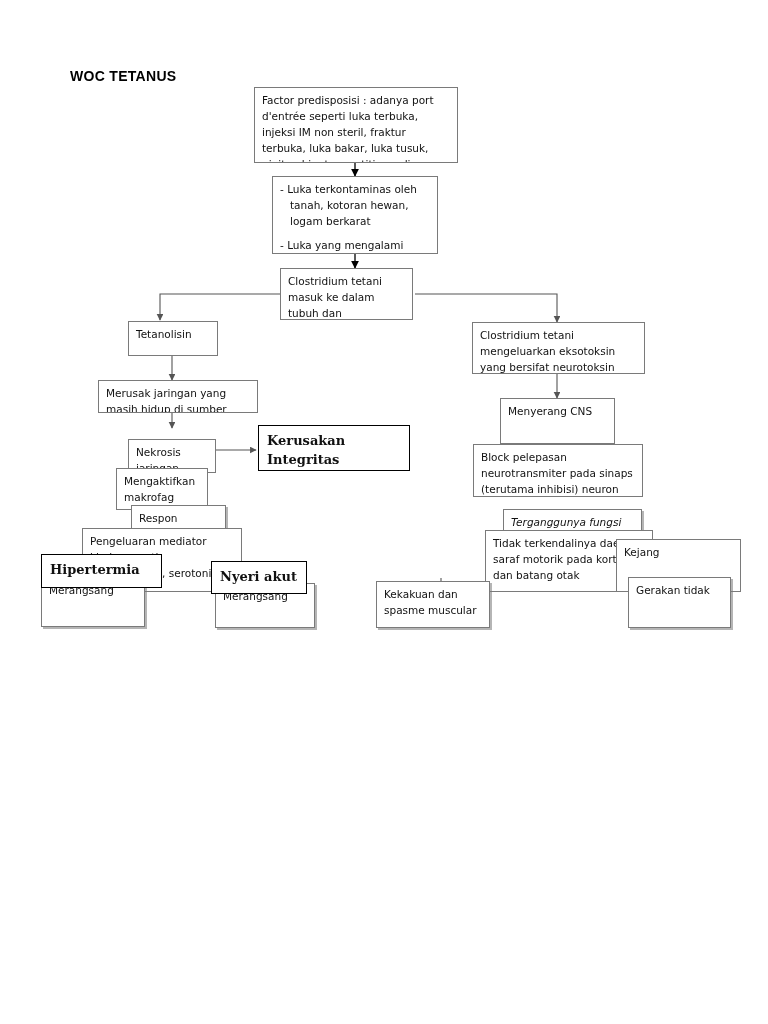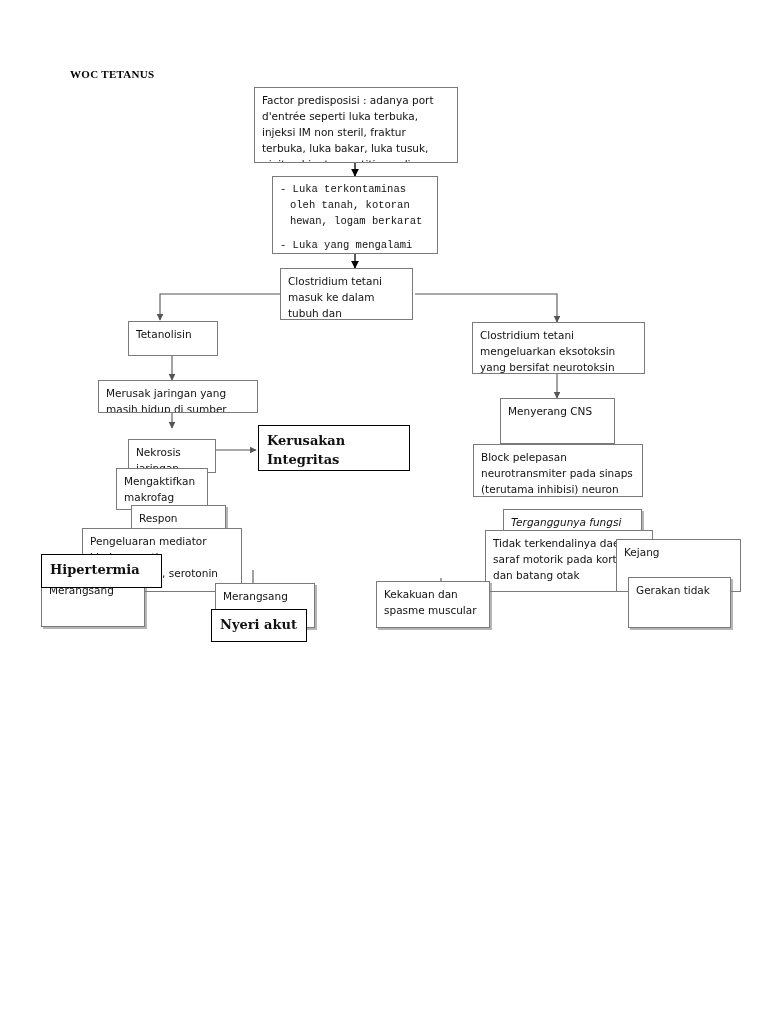--- a/index.html
+++ b/index.html
@@ -15,23 +15,23 @@
     overflow: hidden;
   }
   #canvas {
     position: absolute;
     left: 0; top: 0;
     width: 768px;
     height: 1024px;
   }
   .title {
     position: absolute;
-    font-family: Liberation Serif, serif;
+    font-family: Liberation Sans, sans-serif;
     font-weight: bold;
-    font-size: 11px;
+    font-size: 14px;
     letter-spacing: 0.3px;
     color: #000;
     white-space: nowrap;
   }
   .node {
     position: absolute;
     box-sizing: border-box;
     background: #ffffff;
     border: 1px solid #7a7a7a;
     font-family: "DejaVu Sans", sans-serif;
@@ -108,21 +108,21 @@
       <path d="M441,578 L441,591" marker-end="url(#ah)"></path>
       <path d="M667,576 L667,592" marker-end="url(#ah)"></path>
       <path d="M675,576 L675,592" marker-end="url(#ah)"></path>
     </g>
   </svg>
 
   <div class="node" style="left:254px; top:87px; width:204px; height:76px;">
     <span>Factor predisposisi : adanya port d'entrée seperti luka terbuka, injeksi IM non steril, fraktur terbuka, luka bakar, luka tusuk, gigitan binatang, otitis media</span>
   </div>
 
-  <div class="node" style="left:272px; top:176px; width:166px; height:78px;font-family:Liberation Mono, monospace;">
+  <div class="node" style="left:272px; top:176px; width:166px; height:78px;">
     <span class="li">- Luka terkontaminas oleh tanah, kotoran hewan, logam berkarat</span>
     <span class="gap"></span>
     <span class="li">- Luka yang mengalami</span>
   </div>
 
   <div class="node" style="left:280px; top:268px; width:133px; height:52px;">
     <span>Clostridium tetani masuk ke dalam tubuh dan bermultifikasi</span>
   </div>
 
   <div class="node" style="left:98px; top:380px; width:160px; height:33px;">
@@ -158,21 +158,21 @@
   </div>
 
   <div class="node diag" style="left:41px; top:554px; width:121px; height:34px;">
     <span>Hipertermia</span>
   </div>
 
   <div class="node shadowed" style="left:215px; top:547px; width:100px; height:45px;">
     <span>Merangsang</span>
   </div>
 
-  <div class="node diag" style="left:211px; top:561px; width:96px; height:33px;margin-top:48px;">
+  <div class="node diag" style="left:211px; top:561px; width:96px; height:33px;">
     <span>Nyeri akut</span>
   </div>
 
   <div class="node" style="left:472px; top:322px; width:173px; height:52px;">
     <span>Clostridium tetani mengeluarkan eksotoksin yang bersifat neurotoksin yaitu tetanospasmin</span>
   </div>
 
   <div class="node" style="left:500px; top:398px; width:115px; height:46px;">
     <span>Menyerang CNS</span>
   </div>

